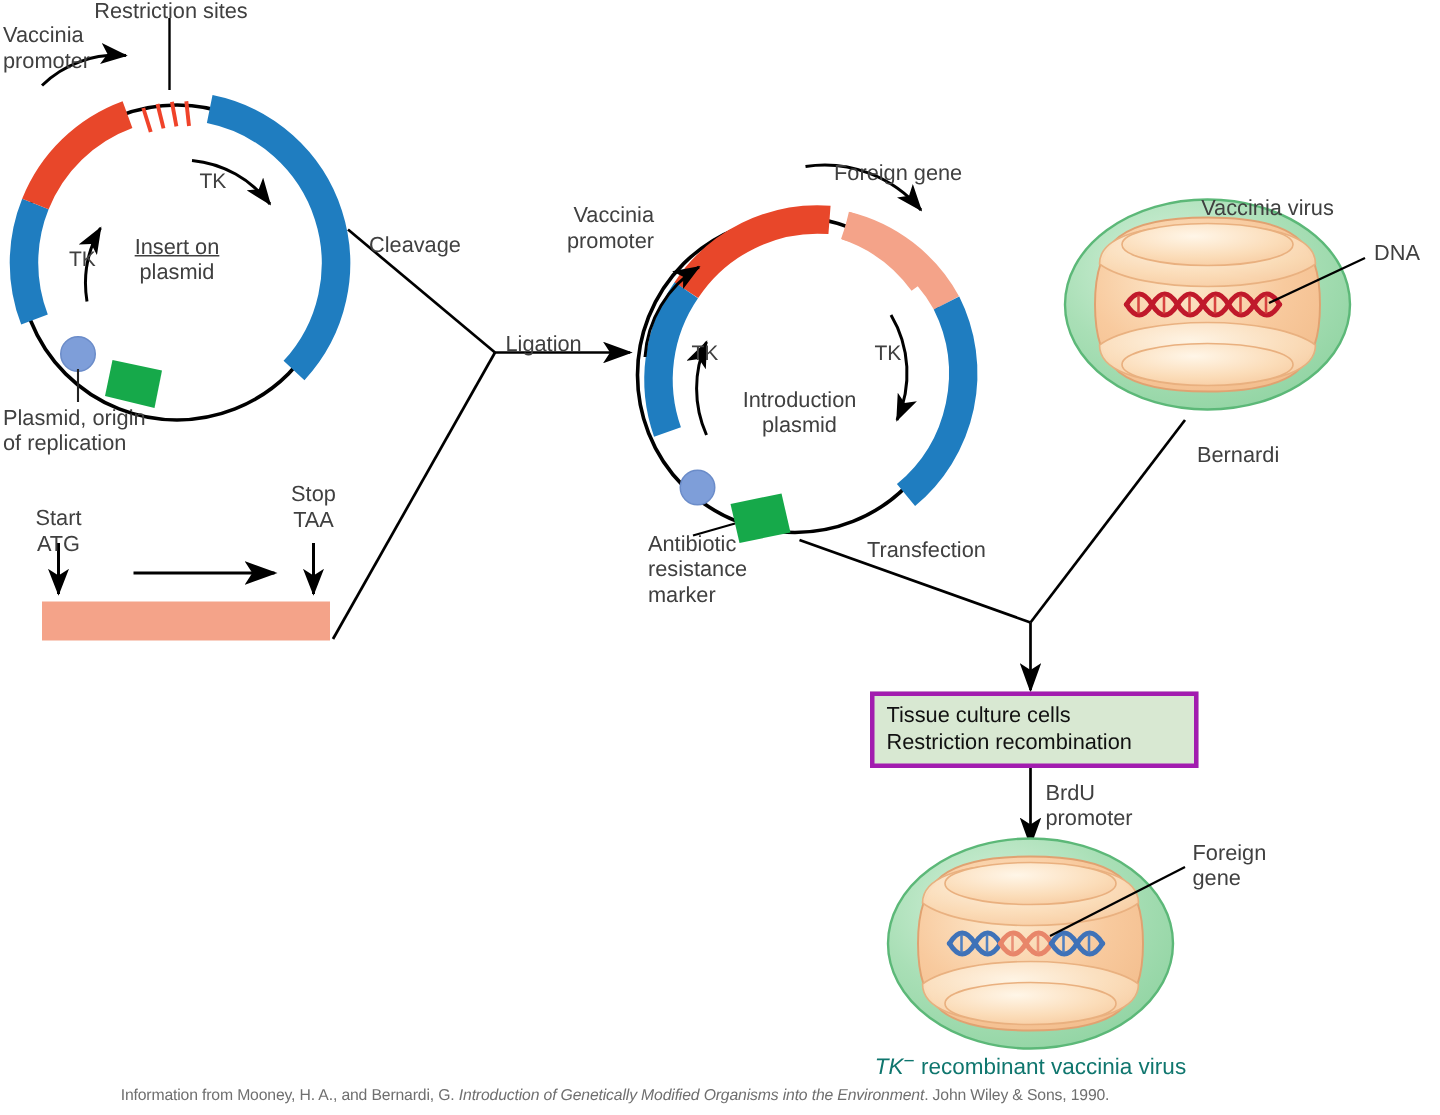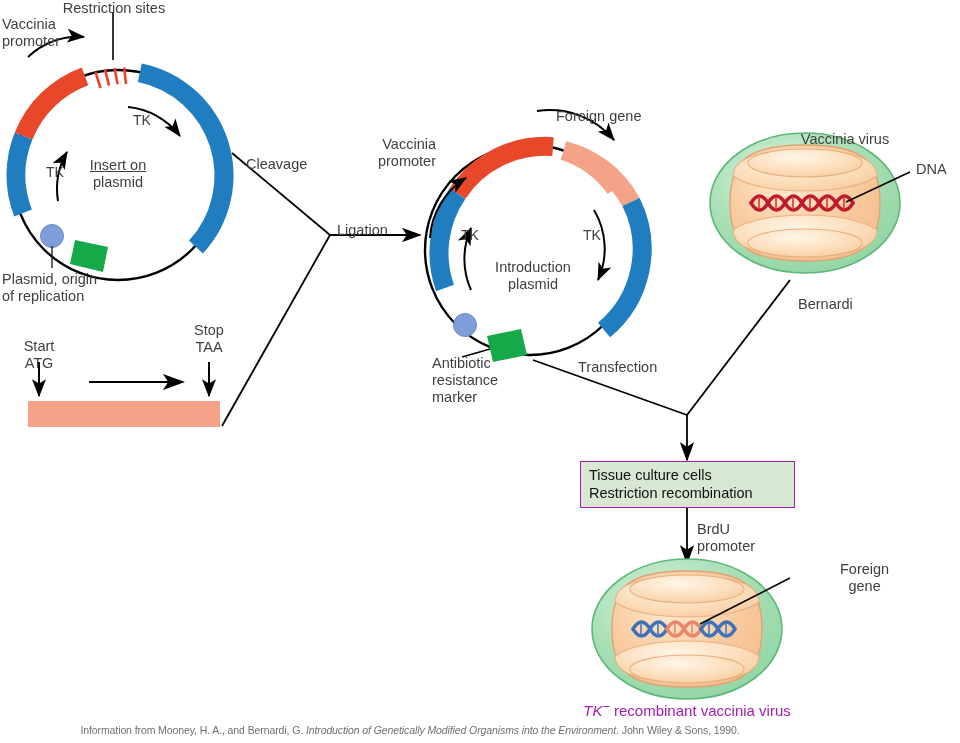--- a/index.html
+++ b/index.html
@@ -14,33 +14,33 @@
     position:absolute;
     font-family:"Liberation Sans","DejaVu Sans",sans-serif;
     font-size:14.5px;line-height:17px;color:#404040;
     white-space:pre;
   }
   .lbl.c{text-align:center;}
   .lbl.r{text-align:right;}
   .tk{font-size:14px;}
   .boxlbl{
     position:absolute;
-    background:#d8e8d2;border:1px solid #a21caf;
+    background:#d8e8d2;border:3px solid #a21caf;
     font-size:14.5px;line-height:18px;padding:4px 8px 5px 8px;
     color:#111;
   }
   .credit{
     position:absolute;left:0;top:724px;width:820px;
     text-align:center;font-size:10.5px;color:#6f6f6f;
     font-family:"Liberation Sans","DejaVu Sans",sans-serif;
     letter-spacing:-0.1px;
   }
   .credit i{font-style:italic;}
   .caption{
-    position:absolute;width:420px;text-align:center;font-size:15px;color:#a21caf;
+    position:absolute;width:420px;text-align:center;font-size:15px;color:#0f766e;
   }
   .caption i{font-style:italic;}
   .sup{font-size:0.85em;vertical-align:0.38em;}
 </style>
 </head>
 <body>
 
 <div id="stage">
 
   <svg class="layer" viewBox="0 0 960 743">
@@ -243,20 +243,20 @@
 marker</div>
 
   <div class="lbl c" style="left:745px;top:103px;width:200px;margin-top:28px;">Vaccinia virus</div>
   <div class="lbl" style="left:916px;top:161px;">DNA</div>
 
   <div class="boxlbl" style="left:580px;top:461px;width:197px;">
     <div>Tissue culture cells</div>
     <div>Restriction recombination</div>
   </div>
 
-  <div class="lbl" style="left:840px;top:561px;text-align:center;">Foreign
+  <div class="lbl" style="left:795px;top:561px;">Foreign
 gene</div>
 
   <div class="caption" style="left:477px;top:699px;"><i>TK</i><span class="sup">−</span><span> recombinant vaccinia virus</span></div>
 
   <div class="credit"><span>Information from Mooney, H. A., and Bernardi, G.</span> <i>Introduction of Genetically Modified Organisms into the Environment</i><span>. John Wiley &amp; Sons, 1990.</span></div>
 
 </div>
 
 </body></html>

